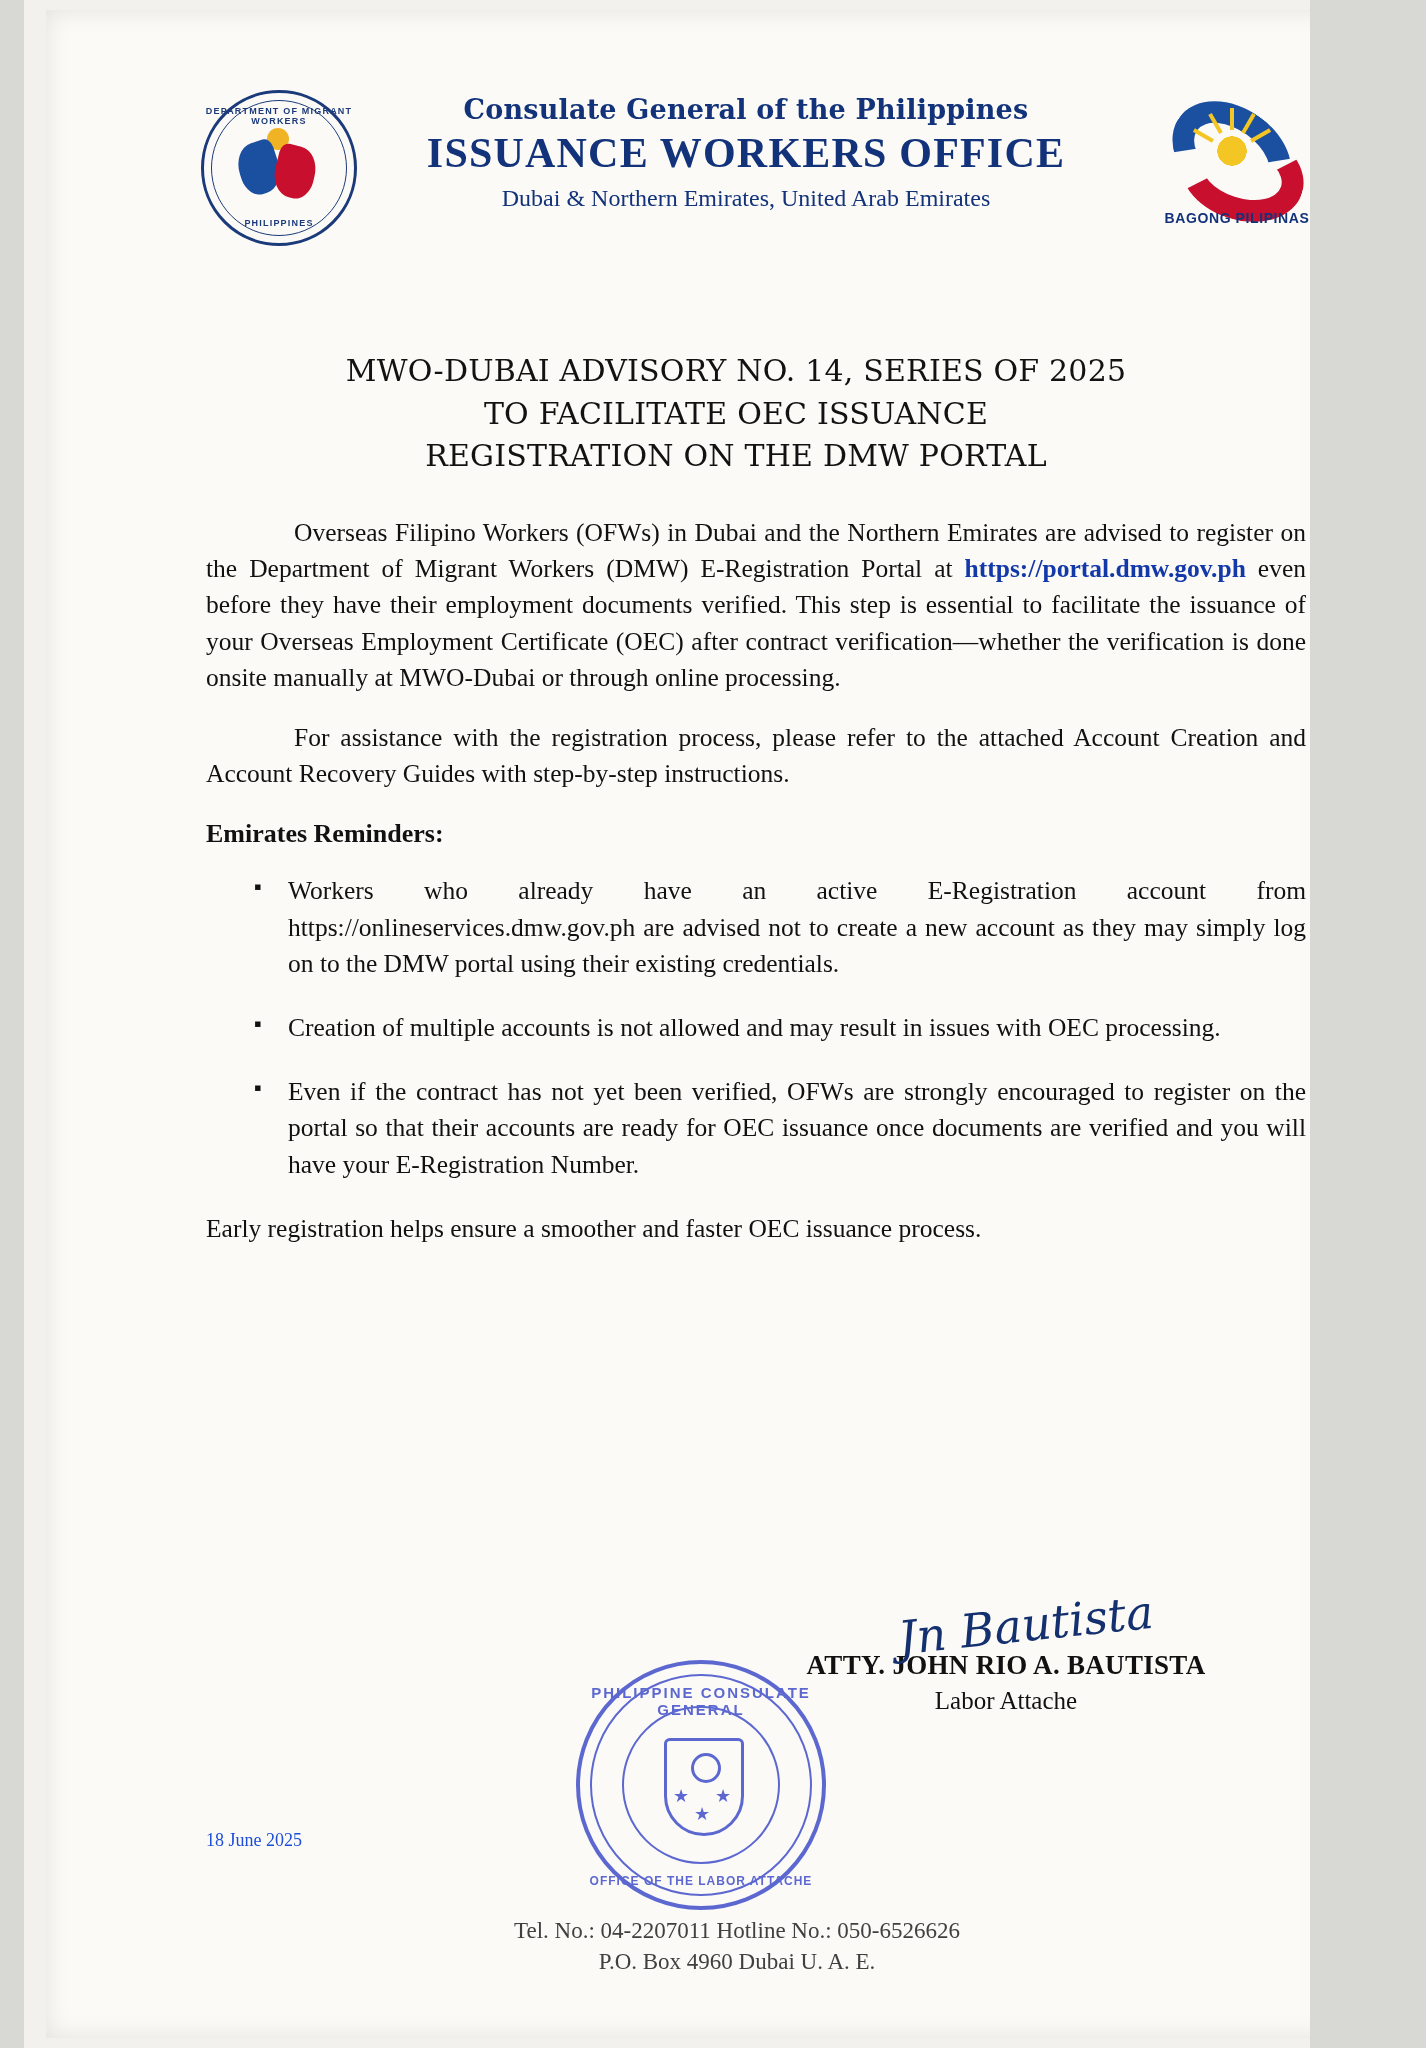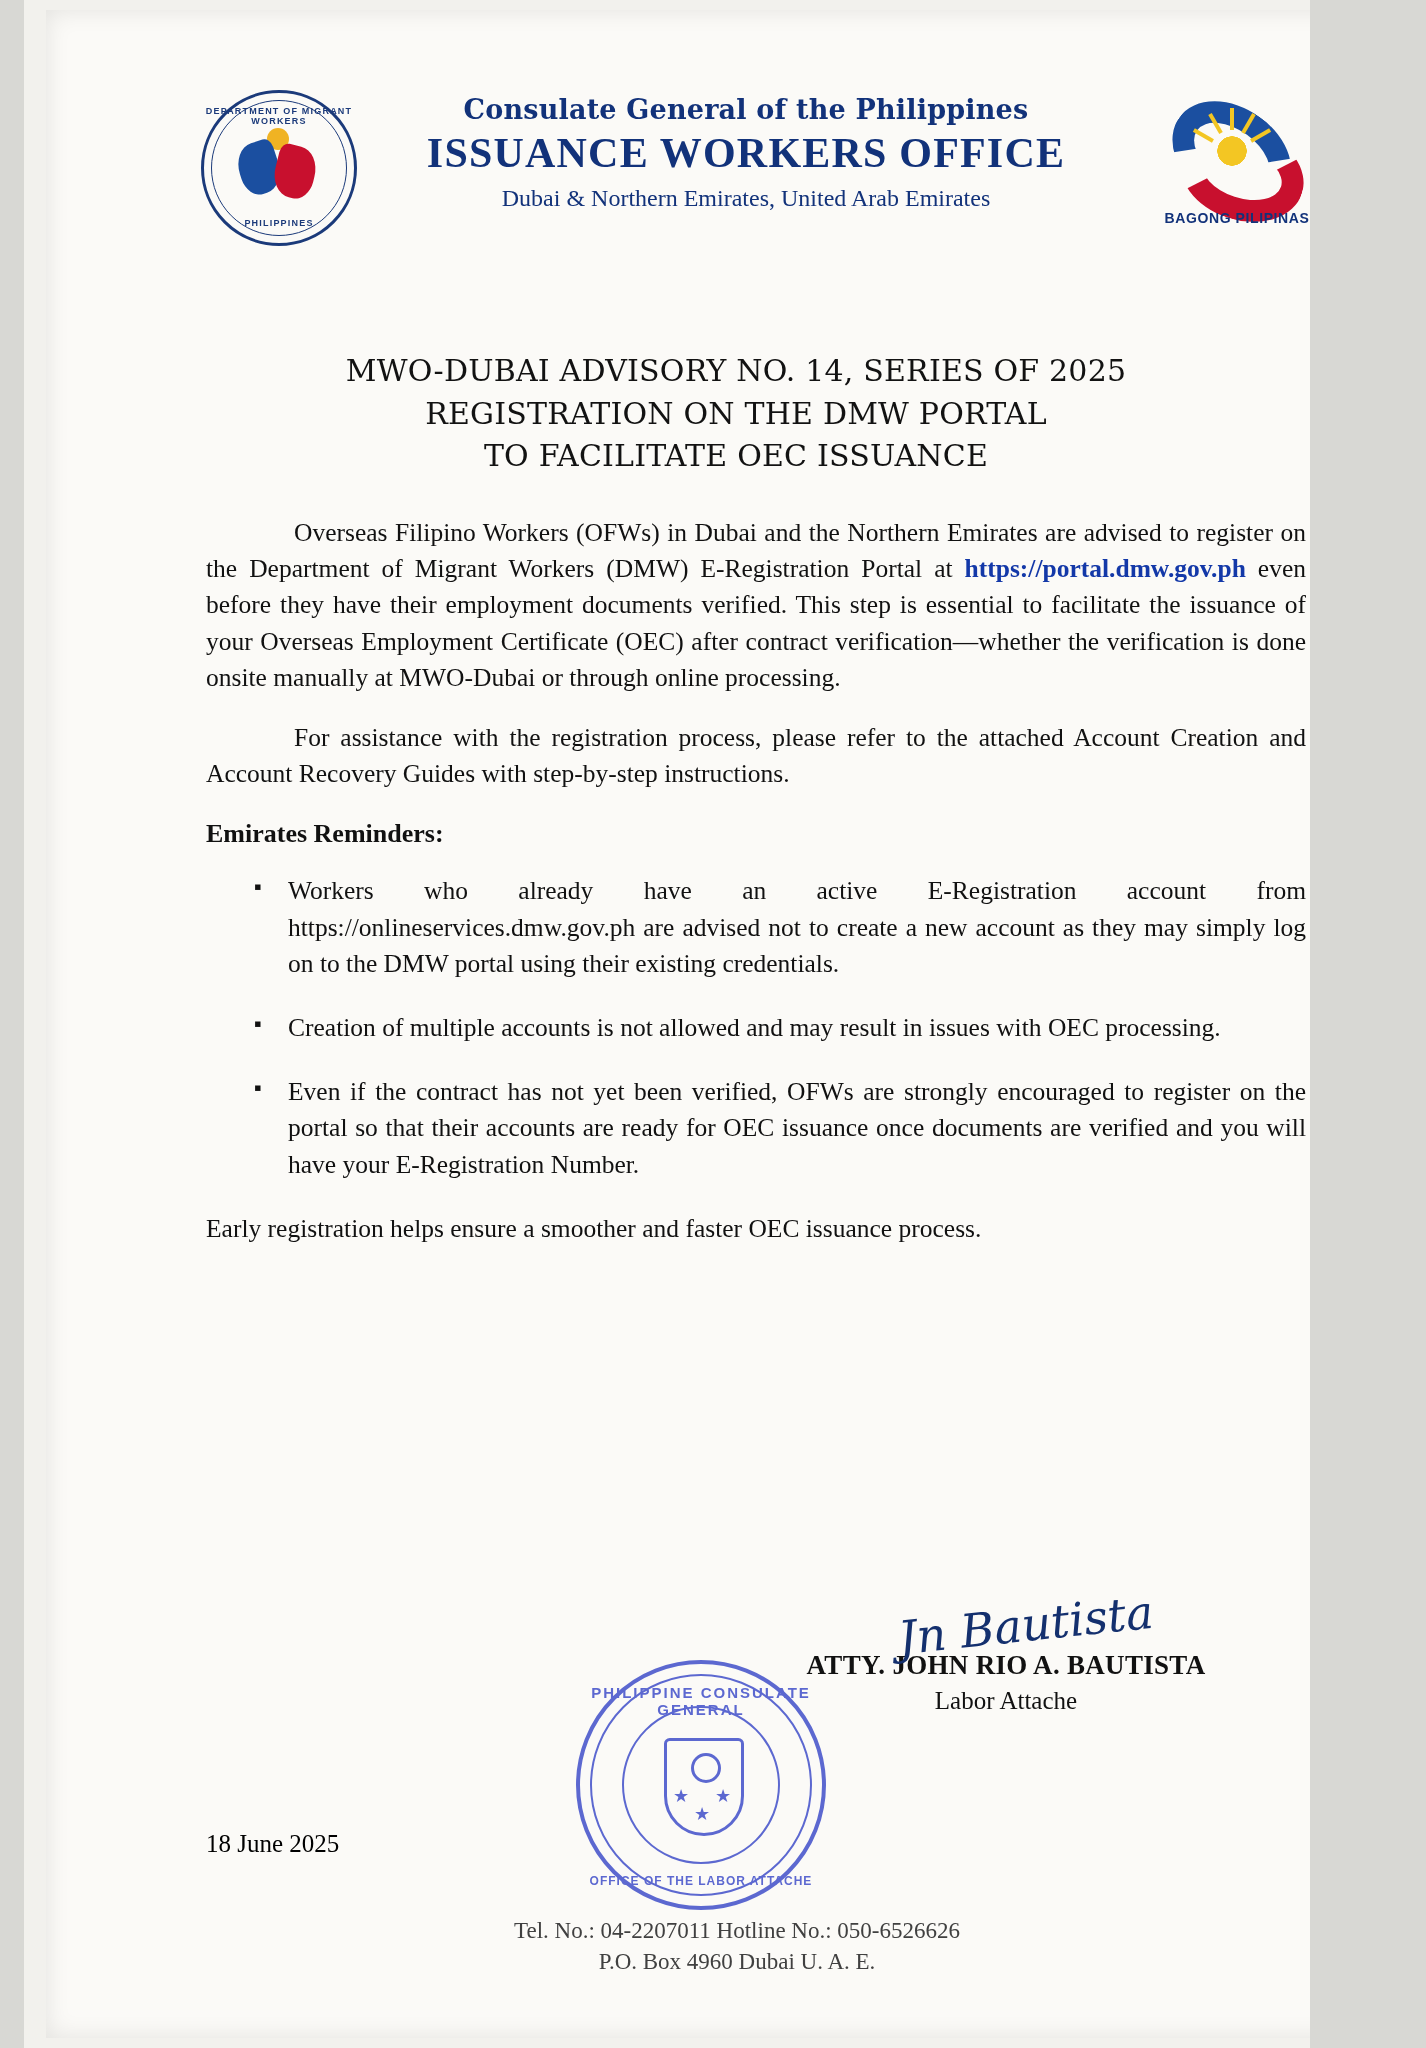--- a/index.html
+++ b/index.html
@@ -266,22 +266,22 @@
   }
   .sig-role {
     font-size: 25px;
     margin-top: 6px;
     color: #111;
   }
   .doc-date {
     position: absolute;
     left: 160px;
     top: 1820px;
-    font-size: 25px;
-    color: #000000;
+    font-size: 18px;
+    color: #1d4ed8;
     text-align: center;
   }
   
   .stamp {
     position: absolute;
     left: 530px;
     top: 1650px;
     width: 250px;
     height: 250px;
     opacity: 0.82;
@@ -372,22 +372,22 @@
         <div class="ray" style="transform:rotate(-30deg)"></div>
         <div class="ray" style="transform:rotate(30deg)"></div>
         <div class="ray" style="transform:rotate(-60deg)"></div>
         <div class="ray" style="transform:rotate(60deg)"></div>
         <div class="brand">BAGONG PILIPINAS</div>
       </div>
     </div>
 
     <div class="doc-title">
       <div>MWO-DUBAI ADVISORY NO. 14, SERIES OF 2025</div>
+      <div>TO FACILITATE OEC ISSUANCE</div>
       <div>REGISTRATION ON THE DMW PORTAL</div>
-      <div>TO FACILITATE OEC ISSUANCE</div>
     </div>
 
     <div class="content">
       <p class="indent"><span>Overseas Filipino Workers (OFWs) in Dubai and the Northern Emirates are advised to register on the Department of Migrant Workers (DMW) E-Registration Portal at </span><span class="link">https://portal.dmw.gov.ph</span><span> even before they have their employment documents verified. This step is essential to facilitate the issuance of your Overseas Employment Certificate (OEC) after contract verification—whether the verification is done onsite manually at MWO-Dubai or through online processing.</span></p>
 
       <p class="indent">For assistance with the registration process, please refer to the attached Account Creation and Account Recovery Guides with step-by-step instructions.</p>
 
       <div class="reminders-head">Emirates Reminders:</div>
 
       <ul class="bullets">

